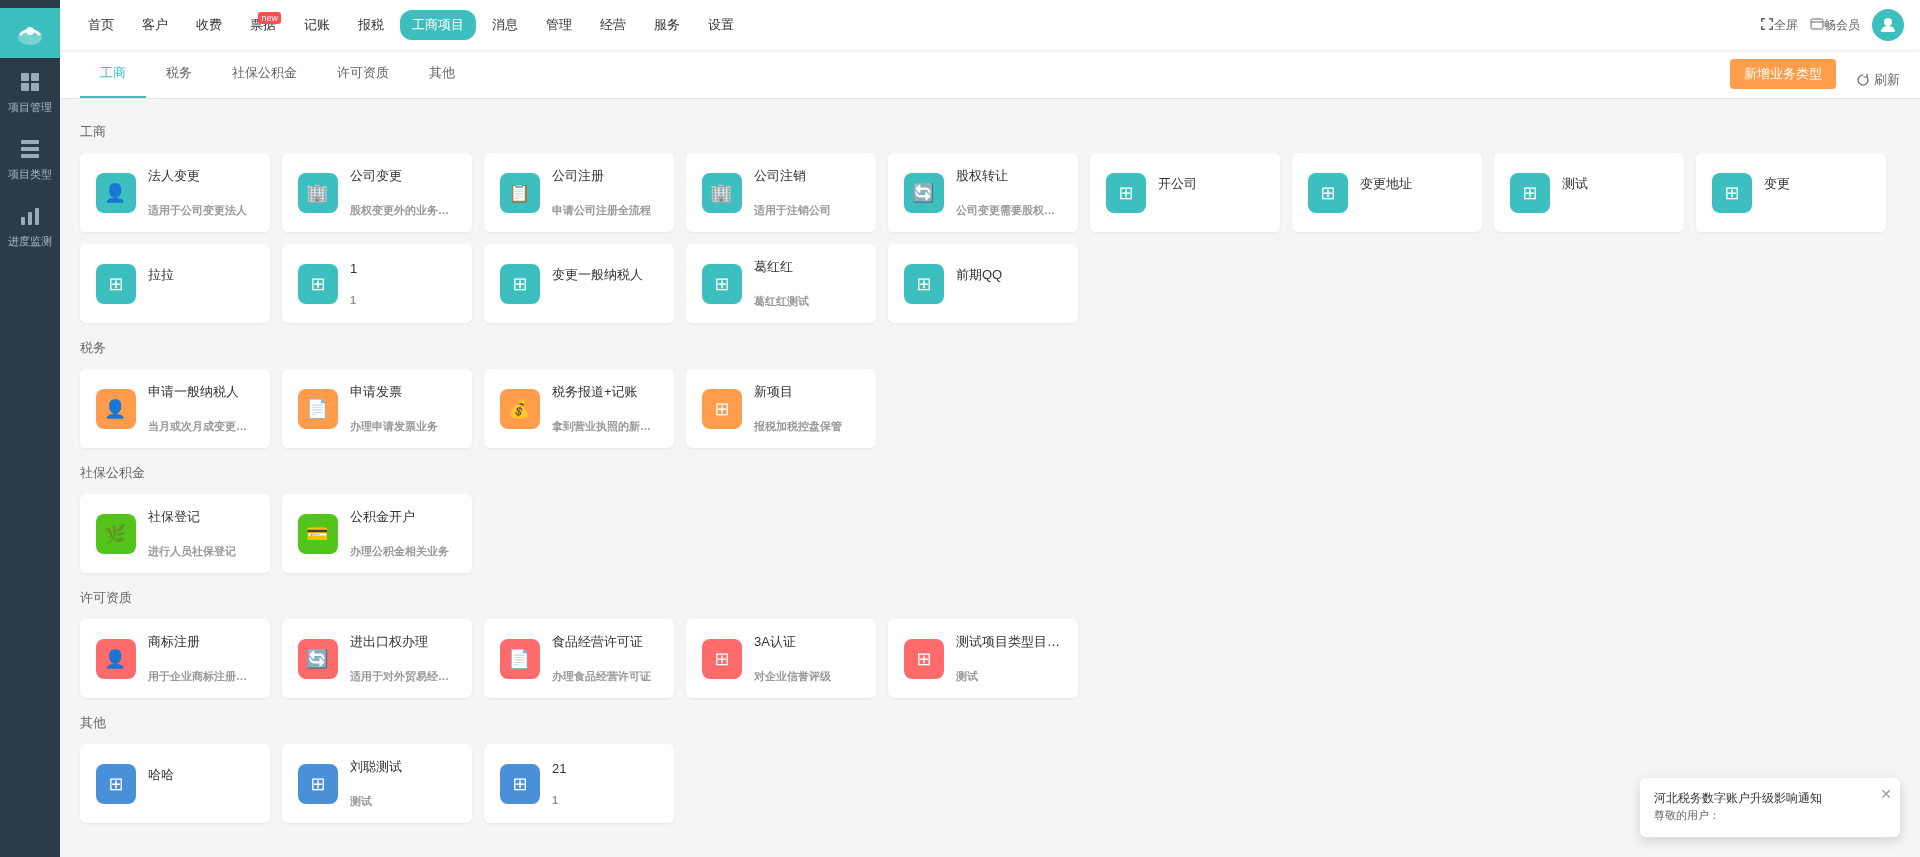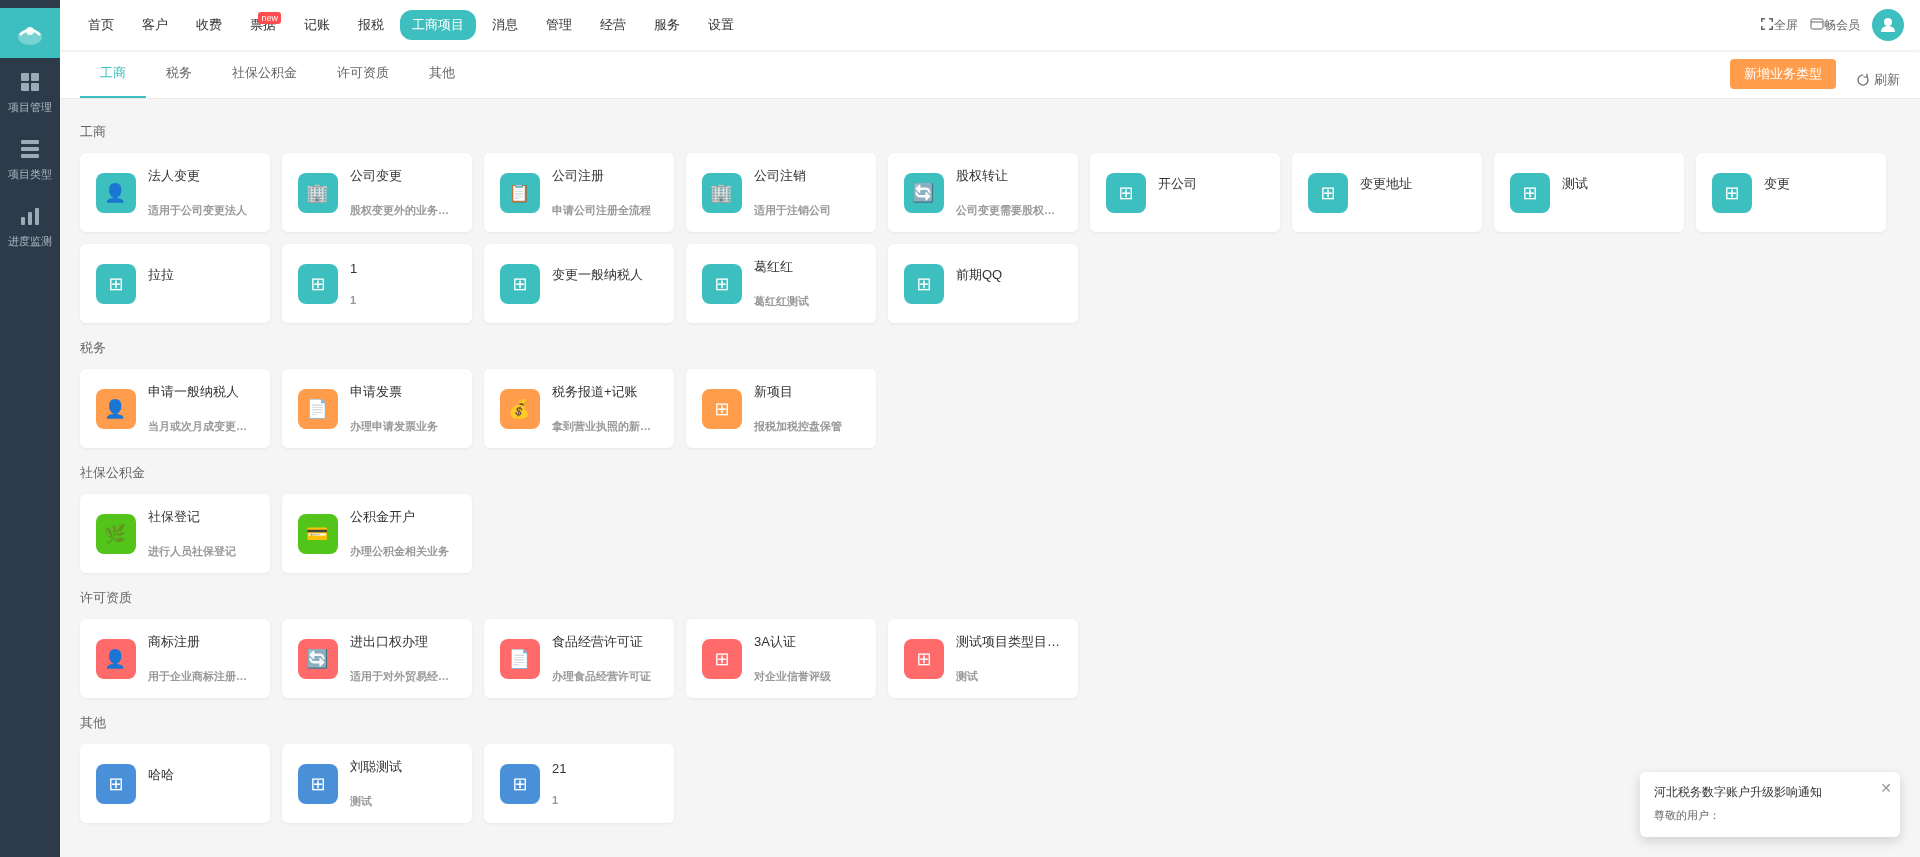--- a/index.html
+++ b/index.html
@@ -255,21 +255,21 @@
     .notification-close {
       position: absolute;
       top: 8px;
       right: 8px;
       cursor: pointer;
       color: #999;
       font-size: 14px;
     }
     .notification-title {
       font-weight: 500;
-      margin-bottom: 6px;
+      margin-bottom: 0;
       font-size: 12px;
     }
     .notification-body {
       color: #666;
       font-size: 11px;
       line-height: 1.6;
     }
   </style>
 </head>
 <body>

